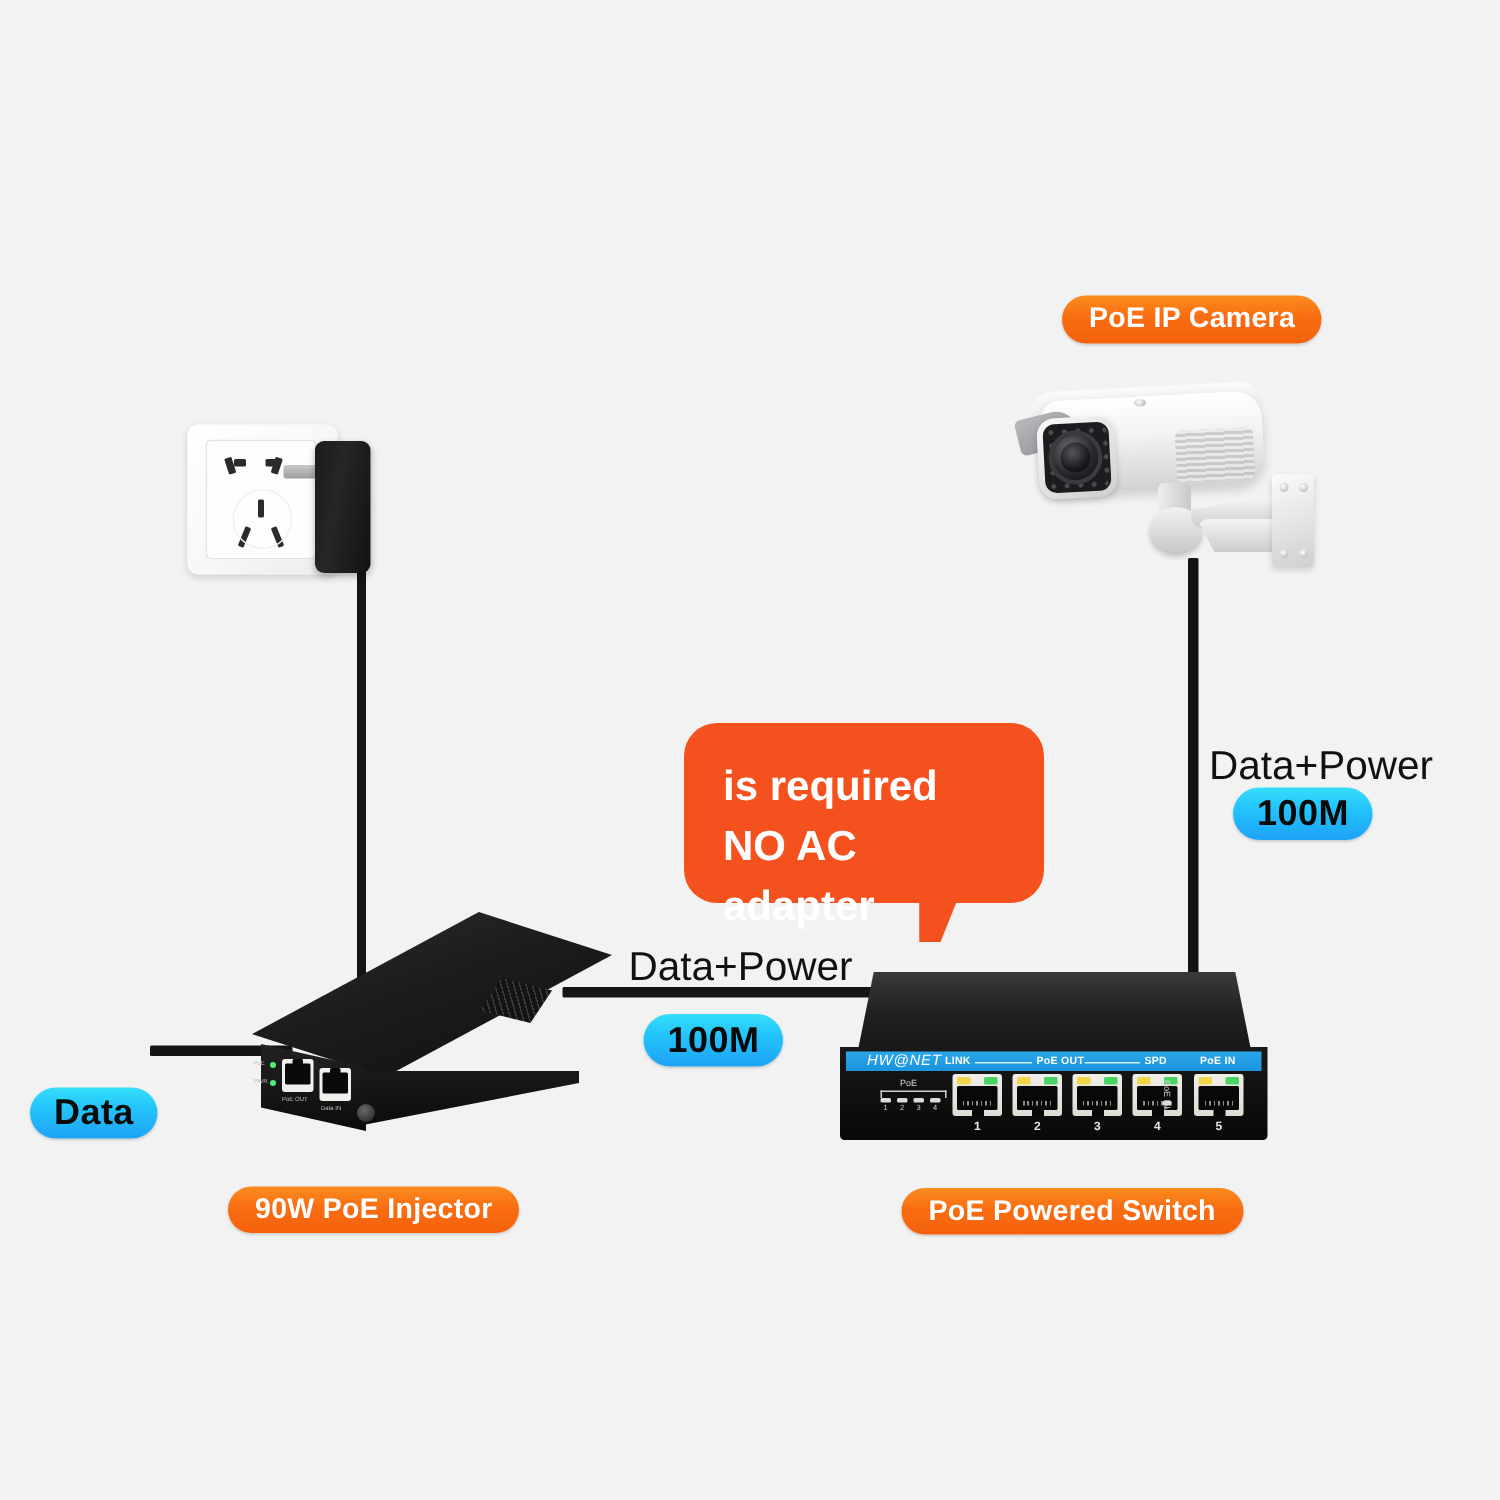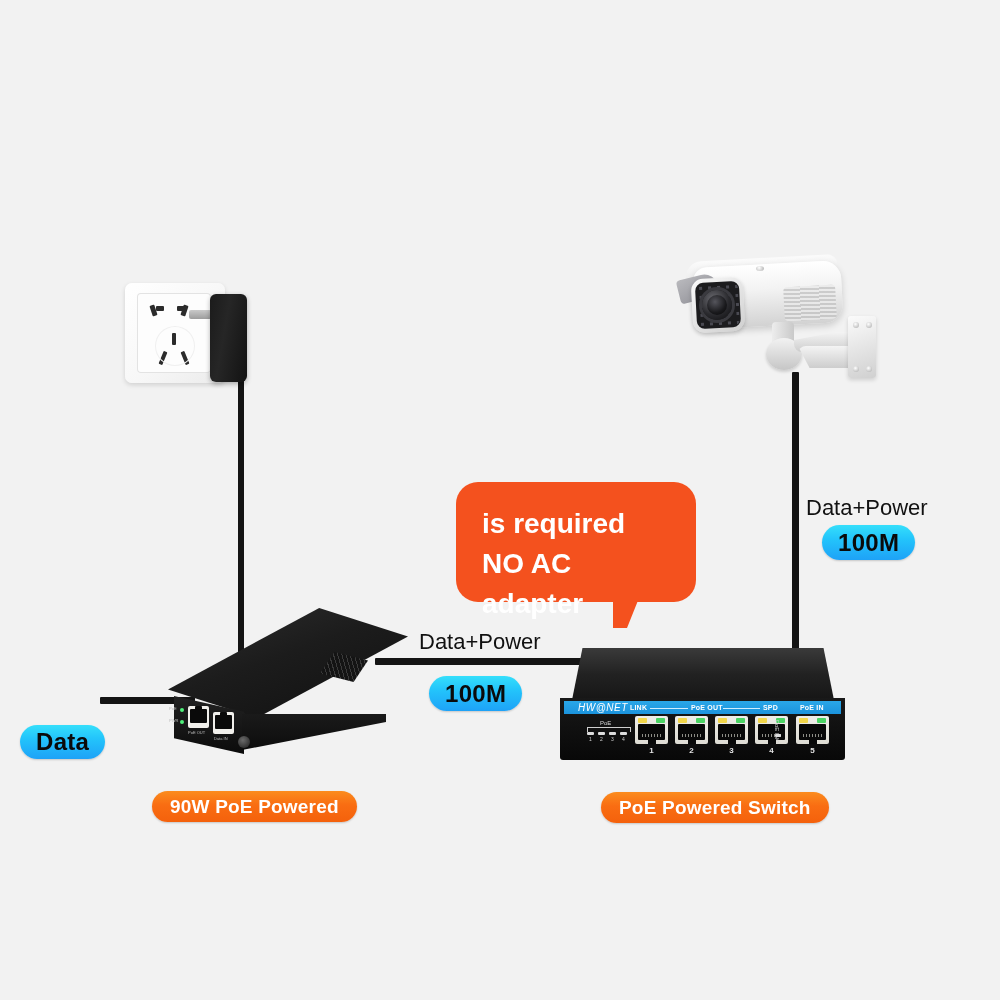--- a/index.html
+++ b/index.html
@@ -39,21 +39,21 @@
     color:#0a0a0a;
     font-size:24px;
     letter-spacing:.3px;
     box-shadow:0 1px 2px rgba(0,0,0,.18);
     padding:0 16px;
   }
 
   .plain-label{
     position:absolute;
     color:#111;
-    font-size:22px;
+    font-size:27px;
     white-space:nowrap;
   }
 
   
   #bubble{
     position:absolute;
     background:#f4511e;
     border-radius:22px;
     color:#fff;
     font-size:28px;
@@ -461,22 +461,23 @@
     <div class="cam-screw" style="left:194px;top:72px;width:6px;height:6px;"></div>
     <div class="cam-screw" style="left:194px;top:116px;width:6px;height:6px;"></div>
   </div>
 
   <div id="bubble" style="left:456px;top:482px;width:240px;height:120px;">
     <div>is  required</div>
     <div>NO AC adapter</div>
   </div>
   <div id="bubble-tail" style="left:613px;top:598px;"></div>
 
-
-  <div class="pill pill-orange" style="left:152px;top:791px;height:31px;">90W PoE Powered</div>
+  <div class="pill pill-orange" style="left:708px;top:197px;height:32px;">PoE IP Camera</div>
+
+  <div class="pill pill-orange" style="left:152px;top:791px;height:31px;">90W PoE Injector</div>
 
   <div class="pill pill-orange" style="left:601px;top:792px;height:31px;">PoE Powered Switch</div>
 
   <div class="pill pill-blue" style="left:20px;top:725px;height:34px;">Data</div>
 
   <div class="plain-label" style="left:419px;top:629px;">Data+Power</div>
   <div class="pill pill-blue" style="left:429px;top:676px;height:35px;">100M</div>
 
   <div class="plain-label" style="left:806px;top:495px;">Data+Power</div>
   <div class="pill pill-blue" style="left:822px;top:525px;height:35px;">100M</div>

